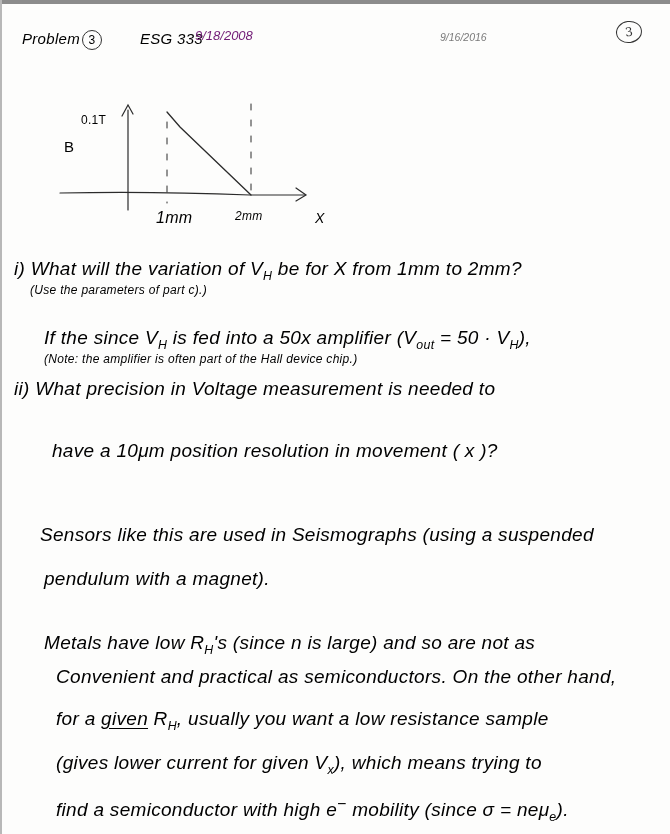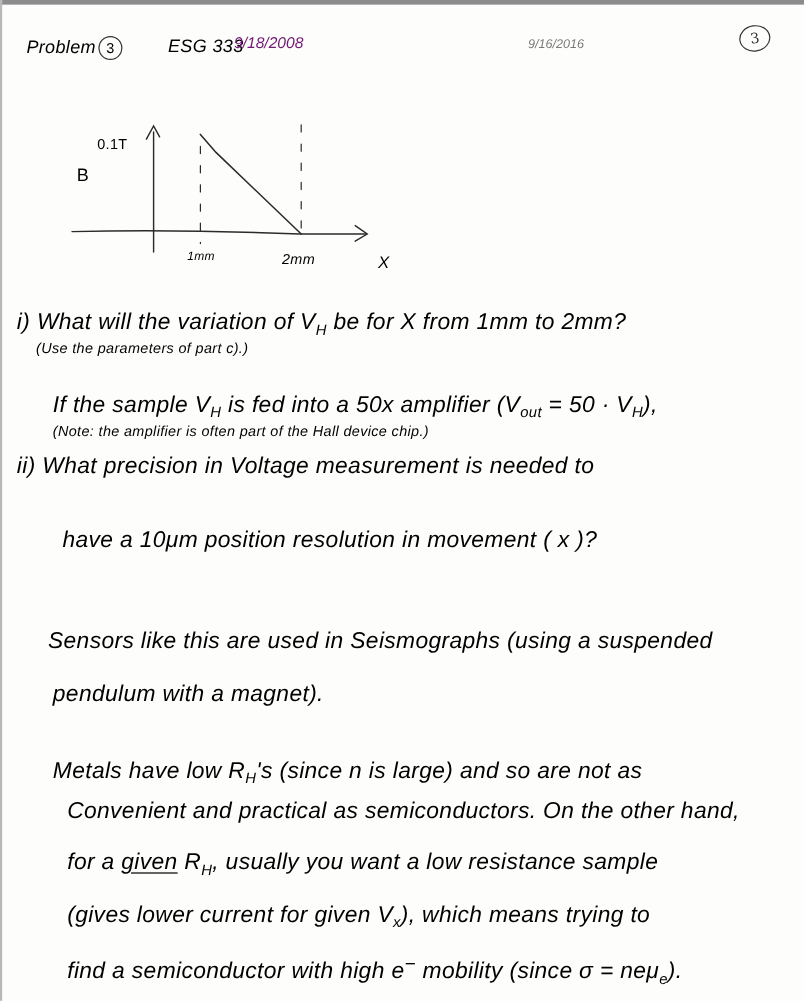--- a/index.html
+++ b/index.html
@@ -77,32 +77,32 @@
     <path d="M122 116 L128 105 L133 114"></path>
 
     <path d="M167 122 L167 203" stroke-dasharray="6 10" stroke-width="1"></path>
     <path d="M251 104 L251 200" stroke-dasharray="6 10" stroke-width="1"></path>
 
     <path d="M167 112 L180 127 L251 195" stroke-width="1.3"></path>
   </g>
 </svg>
 <div class="hw small" style="left:81px; top:113px; font-style:normal;">0.1T</div>
 <div class="hw" style="left:64px; top:138px; font-size:15px; font-style:normal;">B</div>
-<div class="hw" style="left:156px; top:209px; font-size:10px;">1mm</div>
+<div class="hw" style="left:156px; top:209px; font-size:16px;">1mm</div>
 <div class="hw" style="left:235px; top:209px; font-size:12px;">2mm</div>
 <div class="hw" style="left:315px; top:210px; font-size:14px;">X</div>
 
 <div class="hw body-line" style="left:14px; top:258px;">
   <span>i)</span>
   <span>What will the variation of V</span><sub>H</sub><span> be for  X  from  1mm  to  2mm?</span>
 </div>
 <div class="hw small" style="left:30px; top:283px;">(Use the parameters of part c).)</div>
 
 <div class="hw body-line" style="left:44px; top:327px;">
-  <span>If the sample V</span><sub>H</sub><span> is fed into a 50x amplifier (V</span><sub>out</sub><span> = 50 · V</span><sub>H</sub><span>),</span>
+  <span>If the since V</span><sub>H</sub><span> is fed into a 50x amplifier (V</span><sub>out</sub><span> = 50 · V</span><sub>H</sub><span>),</span>
 </div>
 <div class="hw small" style="left:44px; top:352px;">(Note: the amplifier is often part of the Hall device chip.)</div>
 
 <div class="hw body-line" style="left:14px; top:378px;">
   <span>ii)</span>
   <span>What precision in Voltage measurement is needed to</span>
 </div>
 <div class="hw body-line" style="left:52px; top:440px;">have  a  10μm  position resolution in movement ( x )?</div>
 
 <div class="hw body-line" style="left:40px; top:524px;">Sensors like this are used in Seismographs (using a suspended</div>

